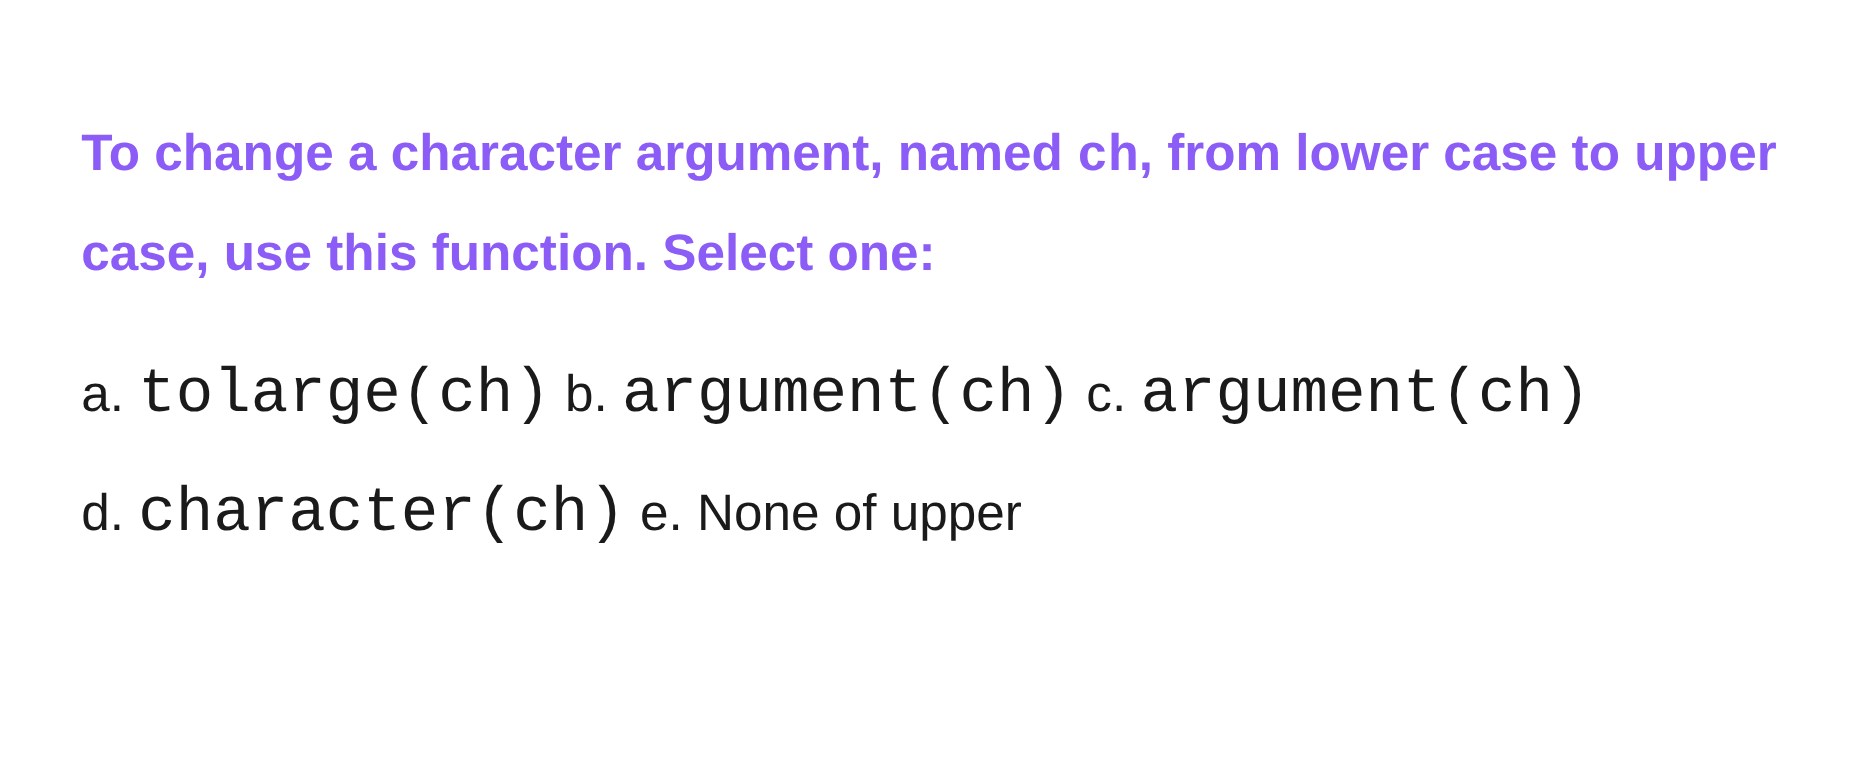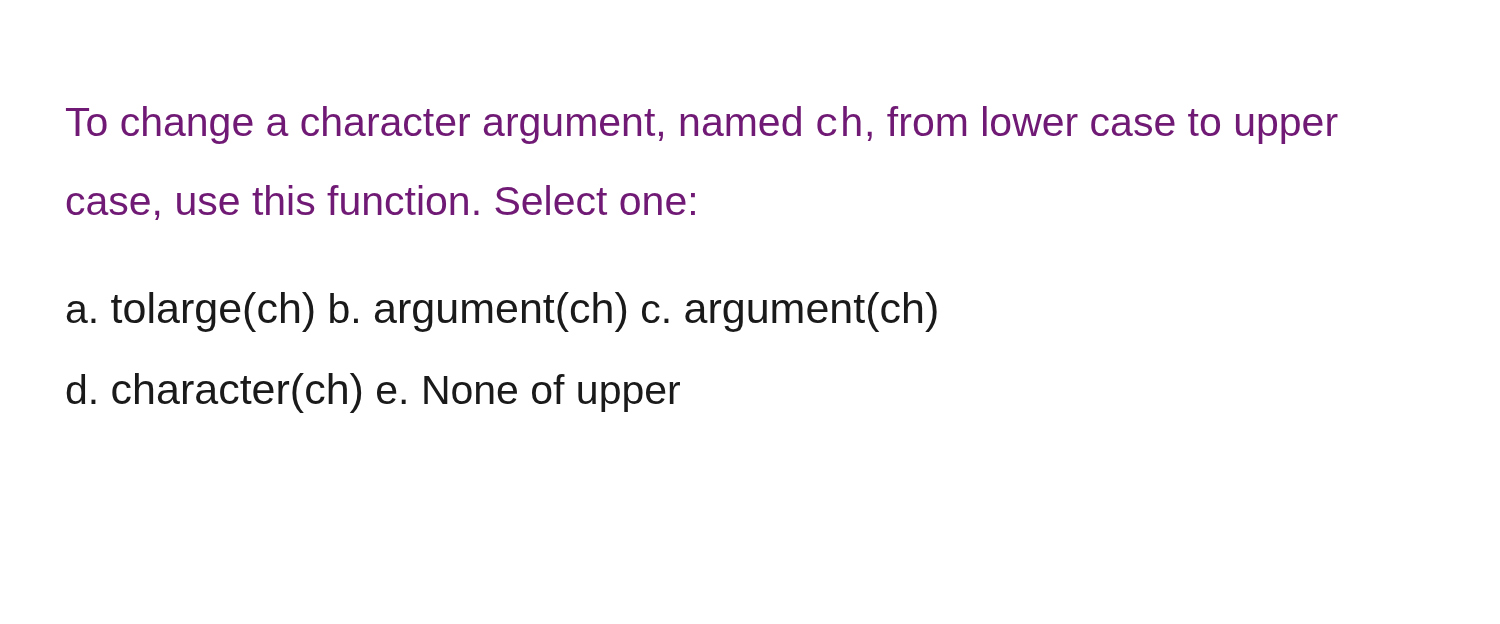--- a/index.html
+++ b/index.html
@@ -11,39 +11,39 @@
       width: 1500px;
       height: 624px;
       background: #ffffff;
       font-family: -apple-system, BlinkMacSystemFont, "Segoe UI", Helvetica, Arial, sans-serif;
       color: #000000;
       padding: 85px 65px 0 65px;
     }
     .question-text {
       font-size: 41px;
       line-height: 1.85;
-      font-weight: 400;
-      color: #701a75;
+      font-weight: 700;
+      color: #8b5cf6;
     }
     .code {
       font-family: "Courier New", Courier, monospace;
       font-size: 41px;
     }
     .options {
       margin-top: 28px;
       font-size: 41px;
       line-height: 1.9;
       color: #1a1a1a;
     }
     .option-label {
       font-weight: 400;
     }
     .option-code {
-      font-family: Liberation Sans, sans-serif;
-      font-size: 43px;
+      font-family: Liberation Mono, monospace;
+      font-size: 50px;
     }
   </style>
 </head>
 <body>
 
 <div class="question-text">
   <span>To change a character argument, named </span><span class="code">ch</span><span>, from lower case to upper case, use this function. Select one:</span>
 </div>
 
 <div class="options">

